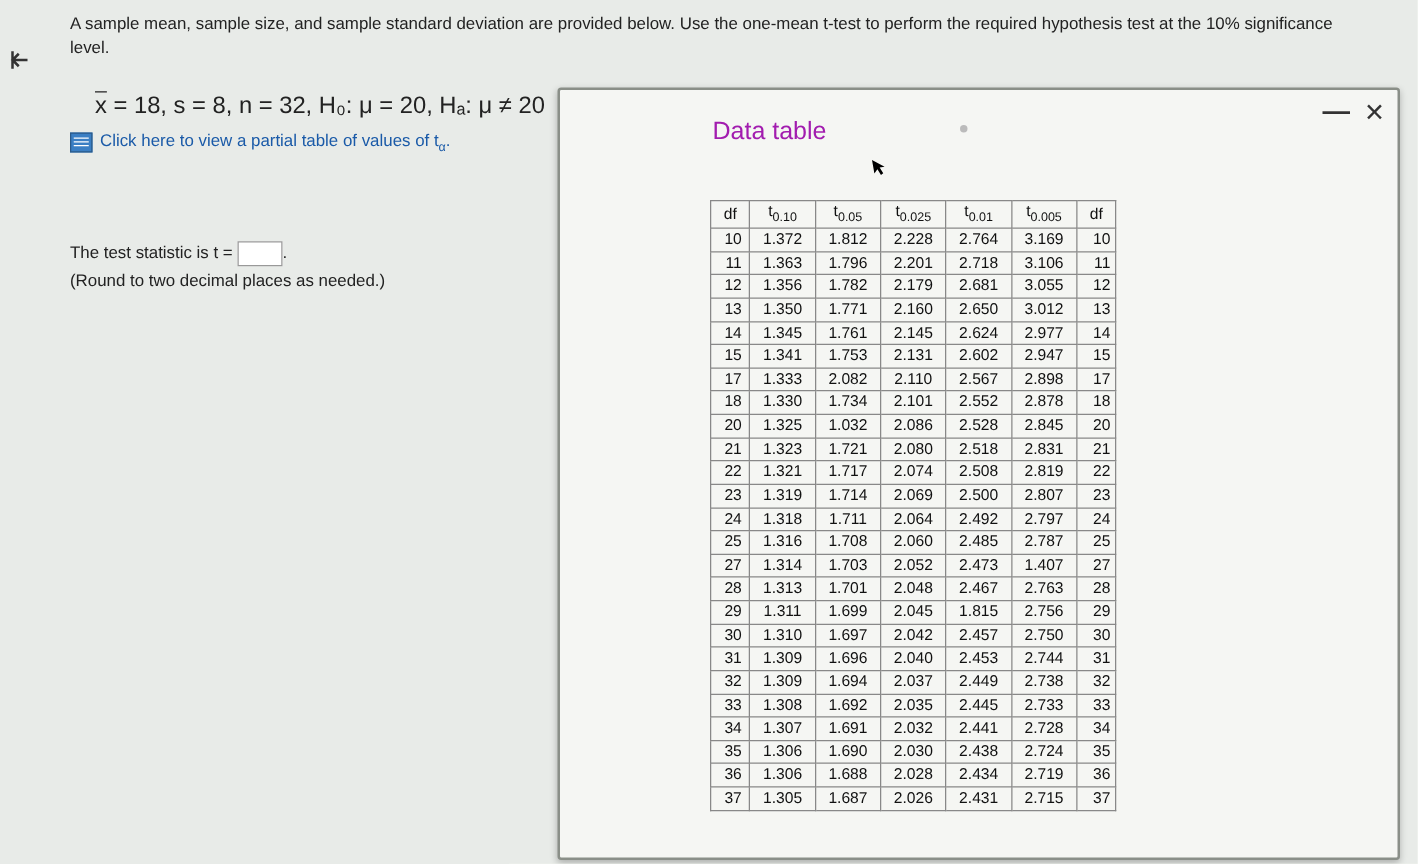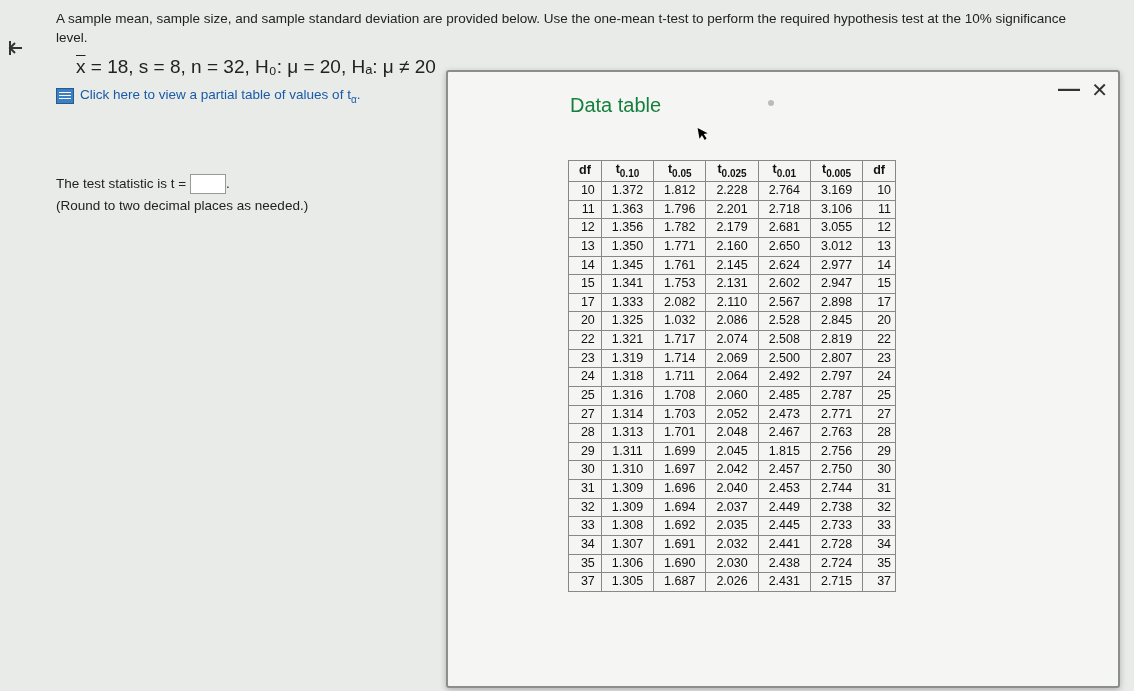--- a/index.html
+++ b/index.html
@@ -21,21 +21,21 @@
     left: 6px;
     top: 38px;
     font-size: 22px;
     font-weight: bold;
     color: #333;
     cursor: pointer;
   }
   .problem-text {
     font-size: 13.5px;
     color: #222;
-    margin-bottom: 8px;
+    margin-bottom: 26px;
     line-height: 1.4;
   }
   .givens {
     font-size: 19px;
     color: #222;
     margin-bottom: 9px;
     padding-left: 20px;
   }
   .link-row {
     display: flex;
@@ -100,21 +100,21 @@
   }
   .modal-header {
     position: relative;
     height: 48px;
   }
   .modal-title {
     position: absolute;
     left: 122px;
     top: 22px;
     font-size: 20px;
-    color: #15803d;
+    color: #a21caf;
   }
   .modal-close {
     position: absolute;
     right: 10px;
     top: 6px;
     font-size: 20px;
     color: #333;
     cursor: pointer;
     font-weight: 300;
   }
@@ -153,21 +153,21 @@
   }
   .t-table th, .t-table td {
     border: 1px solid #888;
     padding: 1px 10px;
     text-align: center;
     font-weight: normal;
     line-height: 1.25;
     background: #f5f6f3;
   }
   .t-table th {
-    font-weight: bold;
+    font-weight: normal;
   }
   .t-table td.df {
     border-right: 1px solid #888;
     text-align: right;
     padding-right: 6px;
   }
   .t-table td.dfr {
     text-align: right;
     padding-right: 4px;
   }
@@ -288,29 +288,47 @@
         <tr>
           <td class="df">17</td>
           <td>1.333</td>
           <td>2.082</td>
           <td>2.110</td>
           <td>2.567</td>
           <td>2.898</td>
           <td class="dfr">17</td>
         </tr>
         <tr>
+          <td class="df">18</td>
+          <td>1.330</td>
+          <td>1.734</td>
+          <td>2.101</td>
+          <td>2.552</td>
+          <td>2.878</td>
+          <td class="dfr">18</td>
+        </tr>
+        <tr>
           <td class="df">20</td>
           <td>1.325</td>
           <td>1.032</td>
           <td>2.086</td>
           <td>2.528</td>
           <td>2.845</td>
           <td class="dfr">20</td>
         </tr>
         <tr>
+          <td class="df">21</td>
+          <td>1.323</td>
+          <td>1.721</td>
+          <td>2.080</td>
+          <td>2.518</td>
+          <td>2.831</td>
+          <td class="dfr">21</td>
+        </tr>
+        <tr>
           <td class="df">22</td>
           <td>1.321</td>
           <td>1.717</td>
           <td>2.074</td>
           <td>2.508</td>
           <td>2.819</td>
           <td class="dfr">22</td>
         </tr>
         <tr>
           <td class="df">23</td>
@@ -338,21 +356,21 @@
           <td>2.485</td>
           <td>2.787</td>
           <td class="dfr">25</td>
         </tr>
         <tr>
           <td class="df">27</td>
           <td>1.314</td>
           <td>1.703</td>
           <td>2.052</td>
           <td>2.473</td>
-          <td>2.771</td>
+          <td>1.407</td>
           <td class="dfr">27</td>
         </tr>
         <tr>
           <td class="df">28</td>
           <td>1.313</td>
           <td>1.701</td>
           <td>2.048</td>
           <td>2.467</td>
           <td>2.763</td>
           <td class="dfr">28</td>
@@ -414,20 +432,29 @@
         <tr>
           <td class="df">35</td>
           <td>1.306</td>
           <td>1.690</td>
           <td>2.030</td>
           <td>2.438</td>
           <td>2.724</td>
           <td class="dfr">35</td>
         </tr>
         <tr>
+          <td class="df">36</td>
+          <td>1.306</td>
+          <td>1.688</td>
+          <td>2.028</td>
+          <td>2.434</td>
+          <td>2.719</td>
+          <td class="dfr">36</td>
+        </tr>
+        <tr>
           <td class="df">37</td>
           <td>1.305</td>
           <td>1.687</td>
           <td>2.026</td>
           <td>2.431</td>
           <td>2.715</td>
           <td class="dfr">37</td>
         </tr>
       </tbody>
   </table>

